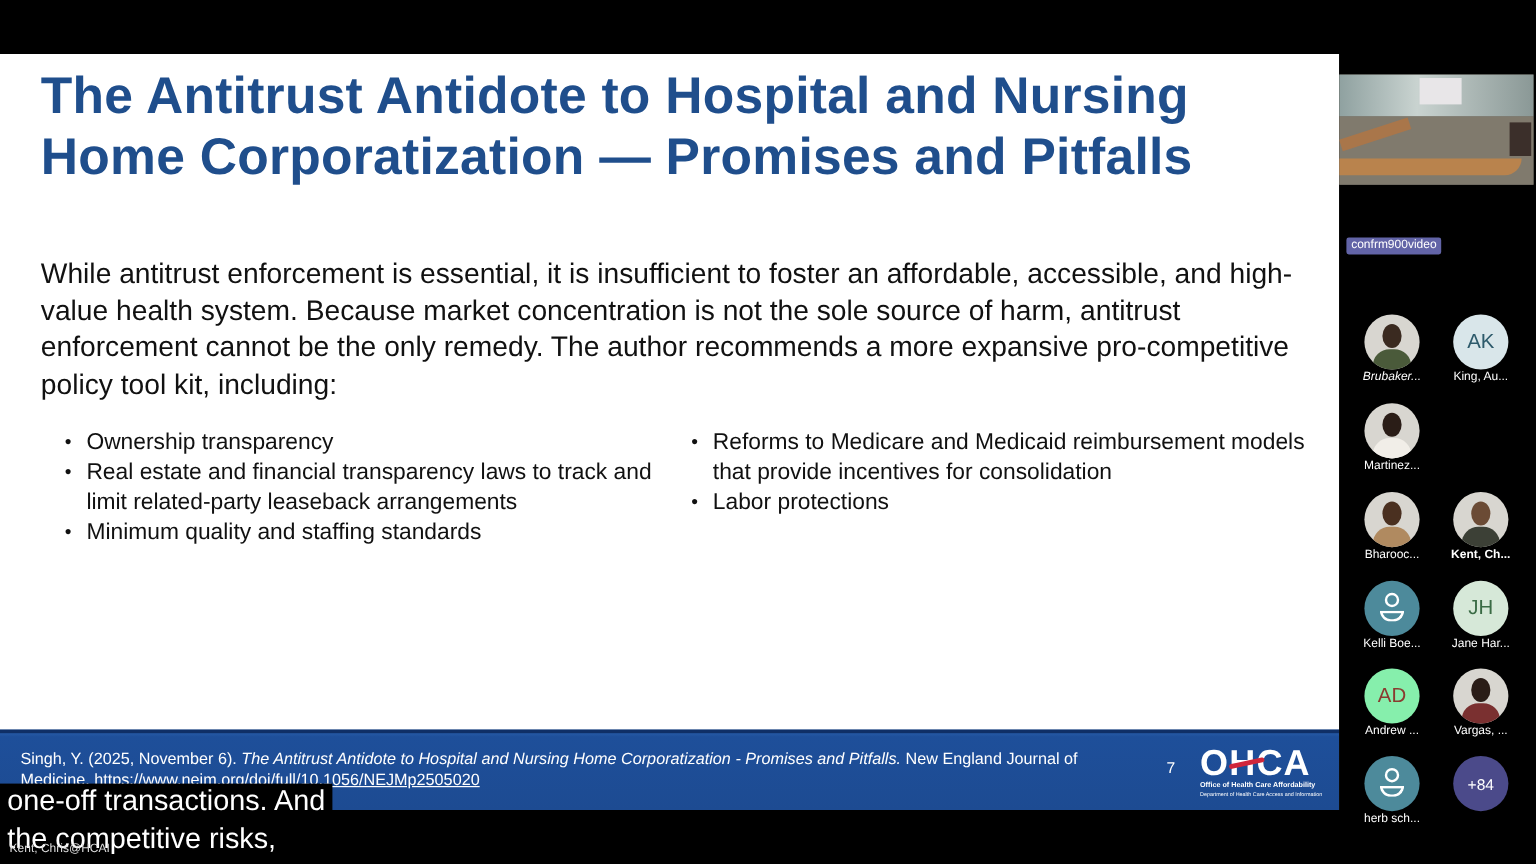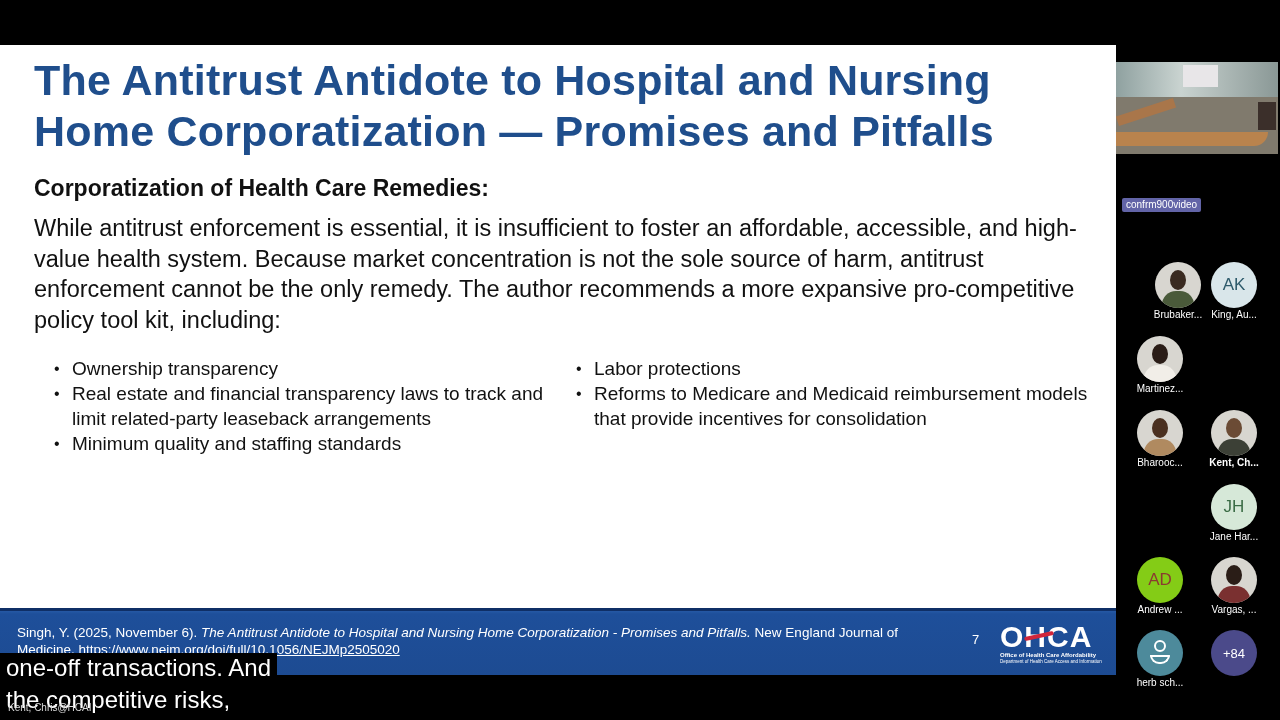--- a/index.html
+++ b/index.html
@@ -61,31 +61,30 @@
 </style>
 </head>
 <body>
 
 <div class="slide">
   <div class="slide-title">
     <div>The Antitrust Antidote to Hospital and Nursing</div>
     <div>Home Corporatization — Promises and Pitfalls</div>
   </div>
 
-  <div class="section-heading">Corporatization of Health Care Remedies:</div>
   <div class="intro-para">While antitrust enforcement is essential, it is insufficient to foster an affordable, accessible, and high-value health system. Because market concentration is not the sole source of harm, antitrust enforcement cannot be the only remedy. The author recommends a more expansive pro-competitive policy tool kit, including:</div>
 
   <ul class="bullets left">
     <li>Ownership transparency</li>
     <li>Real estate and financial transparency laws to track and limit related-party leaseback arrangements</li>
     <li>Minimum quality and staffing standards</li>
   </ul>
   <ul class="bullets right">
+    <li>Reforms to Medicare and Medicaid reimbursement models that provide incentives for consolidation</li>
     <li>Labor protections</li>
-    <li>Reforms to Medicare and Medicaid reimbursement models that provide incentives for consolidation</li>
   </ul>
 
 
   <div class="footer-bar">
     <div class="top-line"></div>
     <div class="citation">
       <span>Singh, Y.  (2025, November 6). </span><i>The Antitrust Antidote to Hospital and Nursing Home Corporatization - Promises and Pitfalls.</i><span> New England Journal of Medicine. </span><a>https://www.nejm.org/doi/full/10.1056/NEJMp2505020</a>
     </div>
     <div class="page-number">7</div>
     <div class="ohca-logo">
@@ -109,21 +108,21 @@
   <div class="room-video">
     <div class="wall"></div>
     <div class="screen"></div>
     <div class="floor"></div>
     <div class="table2"></div>
     <div class="table"></div>
     <div class="podium"></div>
   </div>
   <div class="video-label">confrm900video</div>
 
-  <div class="participant" style="left:27px; top:262px;">
+  <div class="participant" style="left:9px; top:262px;font-style:italic;">
     <div class="avatar photo">
         <div class="head" style="background:#3a2a20;"></div>
         <div class="body" style="background:#4a5a3a;"></div>
       </div>
     <div class="name">Brubaker...</div>
   </div>
   <div class="participant" style="left:83px; top:262px;">
     <div class="avatar" style="background:#d9e6ea; color:#2d5a6b;">AK</div>
     <div class="name">King, Au...</div>
   </div>
@@ -144,27 +143,34 @@
     <div class="name">Bharooc...</div>
   </div>
   <div class="participant" style="left:83px; top:410px;font-weight:bold;">
     <div class="avatar photo">
         <div class="head" style="background:#6b4b35;"></div>
         <div class="body" style="background:#3c4036;"></div>
       </div>
     <div class="name">Kent, Ch...</div>
   </div>
 
+  <div class="participant" style="left:9px; top:484px;">
+    <div class="avatar generic-icon">
+        <div class="ghead"></div>
+        <div class="gbody"></div>
+      </div>
+    <div class="name">Kelli Boe...</div>
+  </div>
   <div class="participant" style="left:83px; top:484px;">
     <div class="avatar" style="background:#d6e8d8; color:#3a6b45;">JH</div>
     <div class="name">Jane Har...</div>
   </div>
 
   <div class="participant" style="left:9px; top:557px;">
-    <div class="avatar" style="background:#84cc16; color:#8a3b30;">AD</div>
+    <div class="avatar" style="background:#86efac; color:#8a3b30;">AD</div>
     <div class="name">Andrew ...</div>
   </div>
   <div class="participant" style="left:83px; top:557px;">
     <div class="avatar photo">
         <div class="head" style="background:#2a1d17;"></div>
         <div class="body" style="background:#7a3030;"></div>
       </div>
     <div class="name">Vargas, ...</div>
   </div>
 

